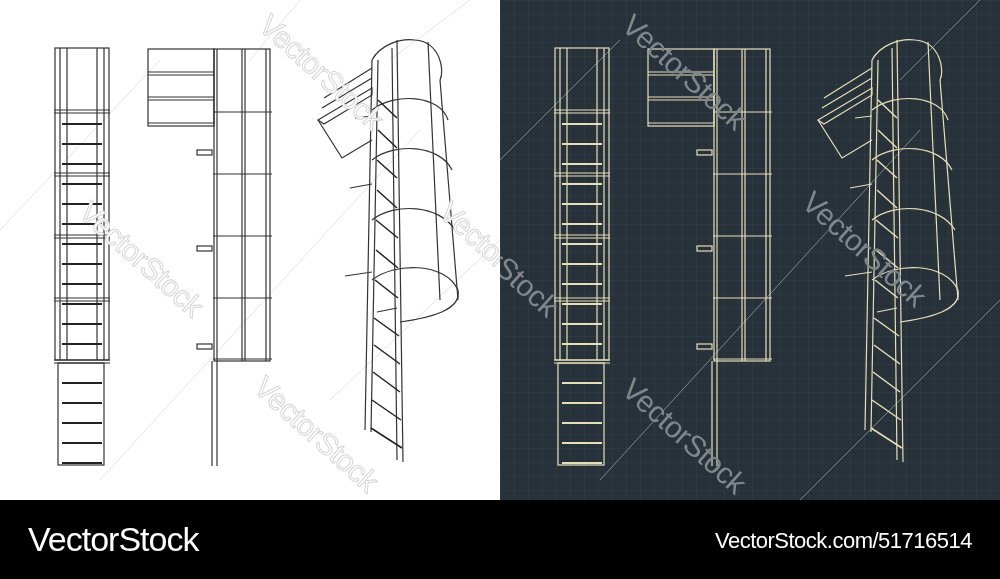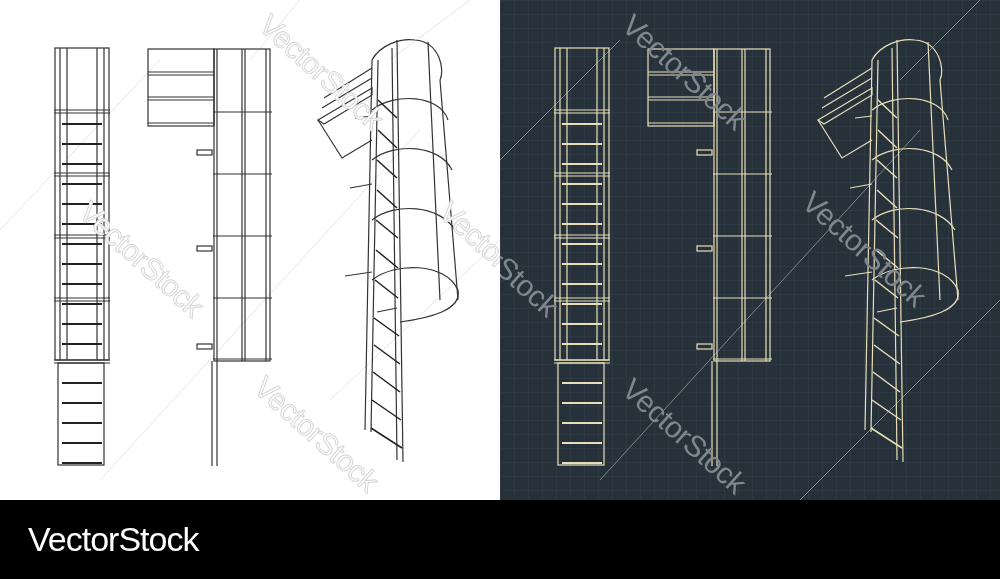--- a/index.html
+++ b/index.html
@@ -238,13 +238,14 @@
     </g>
   </svg>
   <div class="wm" style="left:138px;top:8px;">VectorStock</div>
   <div class="wm" style="left:-50px;top:195px;">VectorStock</div>
   <div class="wm" style="left:318px;top:185px;">VectorStock</div>
   <div class="wm" style="left:138px;top:372px;">VectorStock</div>
 </div>
 
 <div class="footer">
   <div class="footer-brand">VectorStock</div>
+  <div class="footer-url">VectorStock.com/51716514</div>
 </div>
 
 </body></html>

